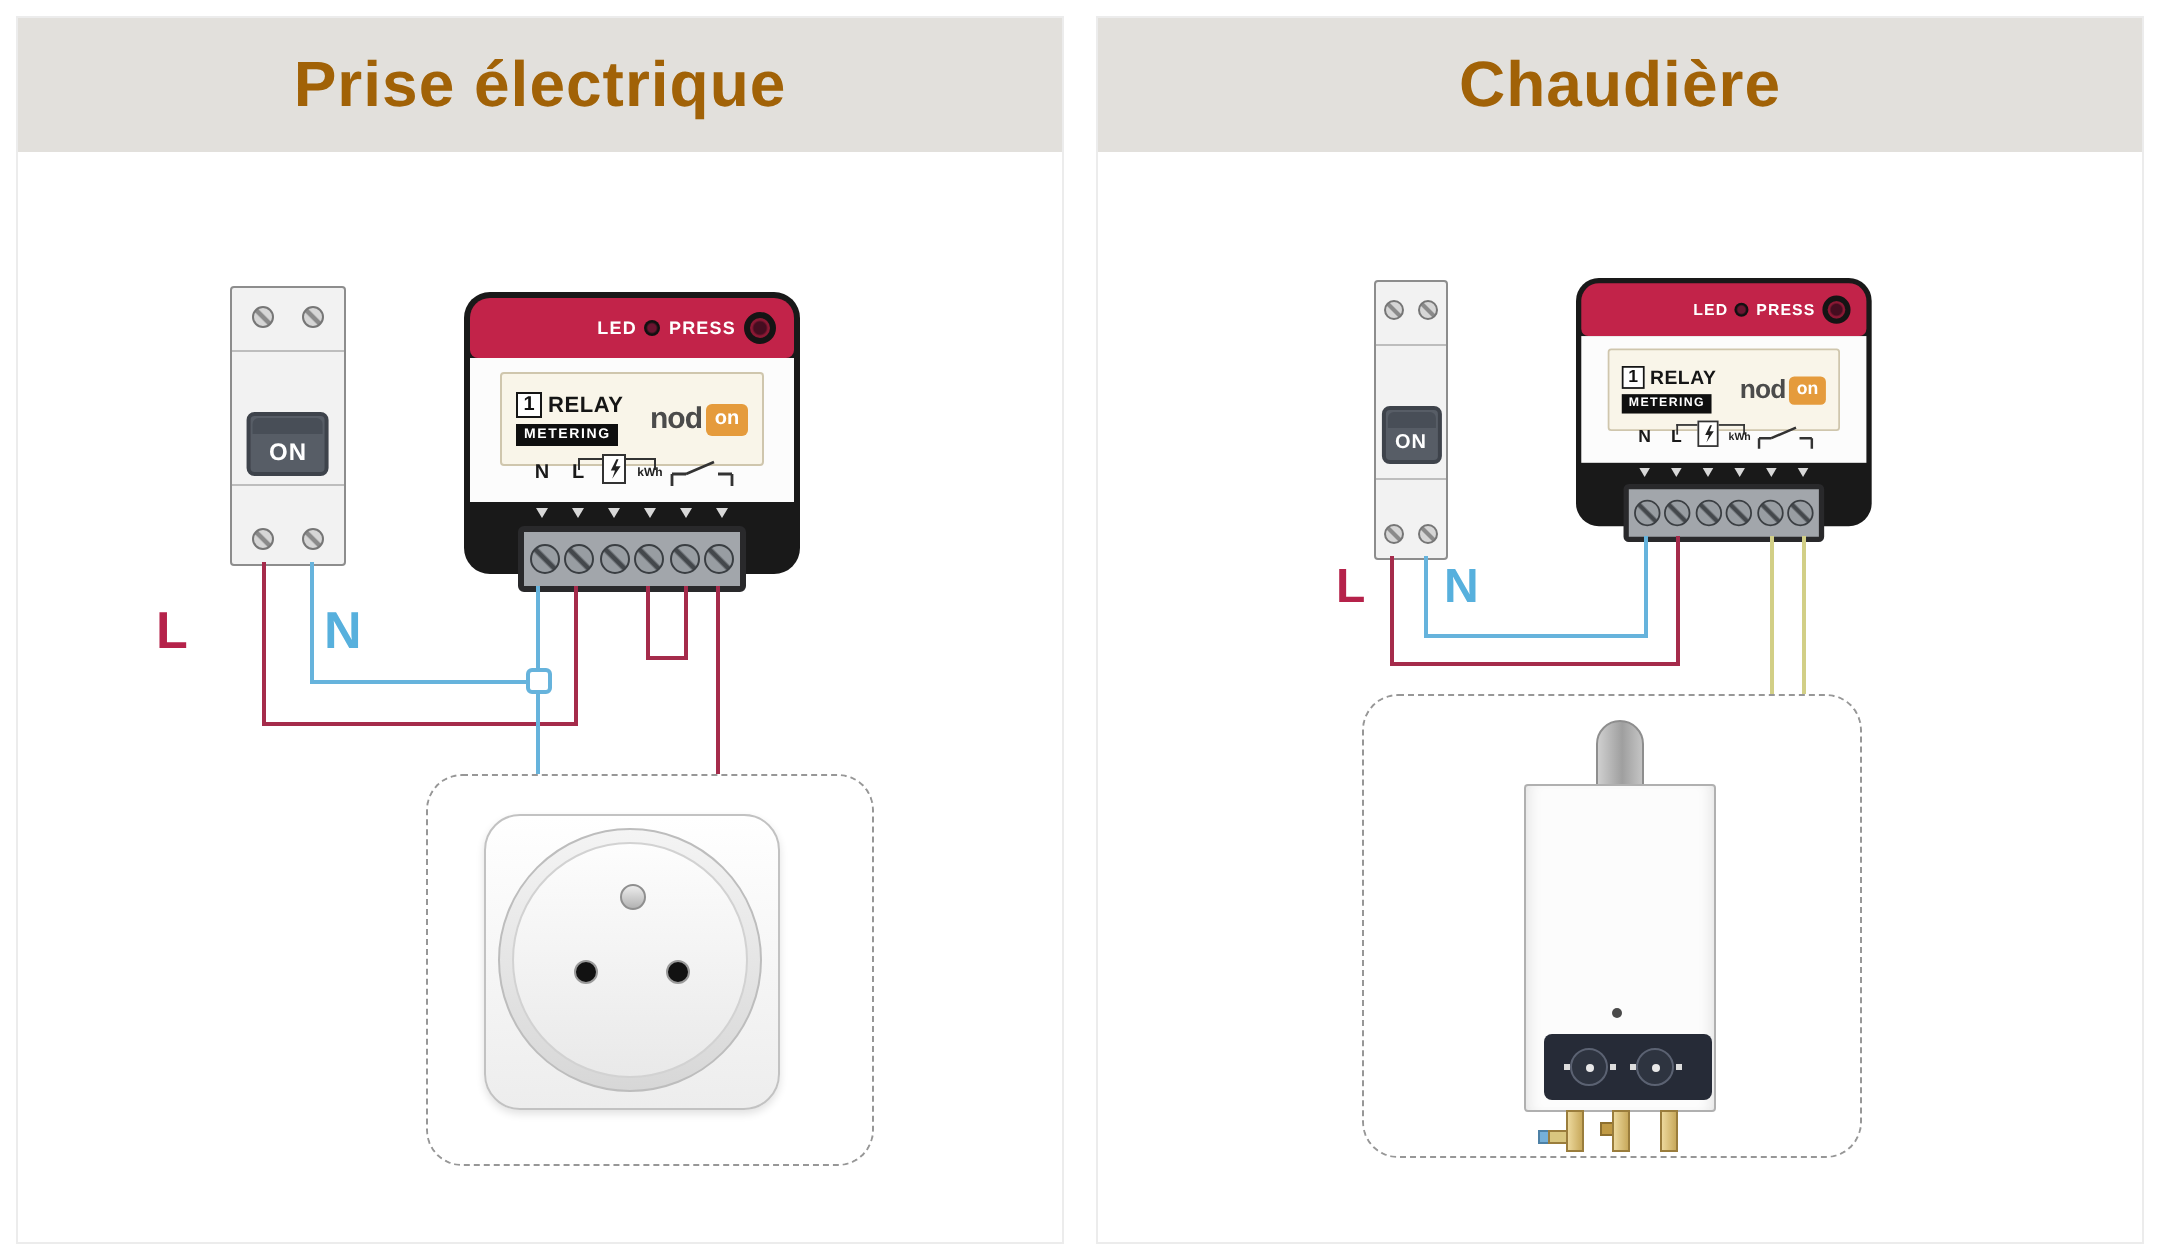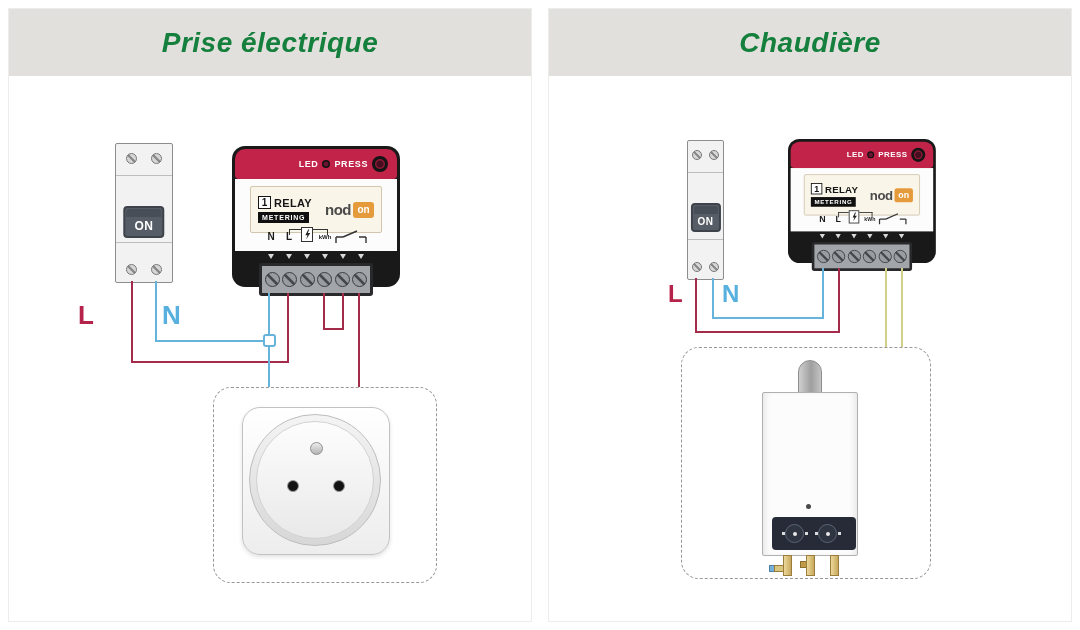--- a/index.html
+++ b/index.html
@@ -4,21 +4,21 @@
 <style>
   html,body{margin:0;padding:0;background:#fff;}
   #stage{position:relative;width:1080px;height:630px;background:#fff;
          font-family:"Liberation Sans",sans-serif;overflow:hidden;}
   .panel{position:absolute;top:8px;width:524px;height:614px;background:#fff;
          border:1px solid #ececec;box-sizing:border-box;}
   #panel-left{left:8px;}
   #panel-right{left:548px;}
   .titlebar{position:absolute;left:0;top:0;right:0;height:67px;background:#e2e0dc;
             display:flex;align-items:center;justify-content:center;}
-  .title-text{font-size:28px;font-weight:bold;color:#15803d;letter-spacing:.5px;font-style:italic;}
+  .title-text{font-size:32px;font-weight:bold;color:#a16207;letter-spacing:.5px;}
 
   
   .breaker{position:absolute;background:#f2f2f2;border:1px solid #8d8d8d;border-radius:2px;
            box-sizing:border-box;}
   .breaker-a{left:115px;top:143px;width:58px;height:140px;}
   .breaker-b{left:687px;top:140px;width:37px;height:140px;}
   .bk-screw{position:absolute;width:9px;height:9px;border-radius:50%;border:1px solid #767676;
             background:linear-gradient(45deg,#d6d6d6 38%,#8a8a8a 44%,#8a8a8a 56%,#d6d6d6 62%);}
   .bk-s-tl{left:18%;top:9px;} .bk-s-tr{right:18%;top:9px;}
   .bk-s-bl{left:18%;bottom:7px;} .bk-s-br{right:18%;bottom:7px;}

